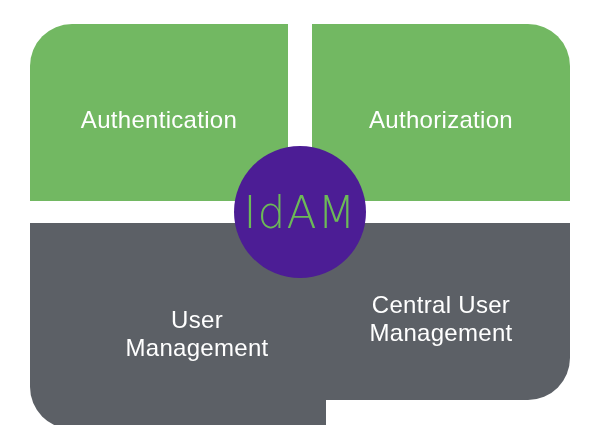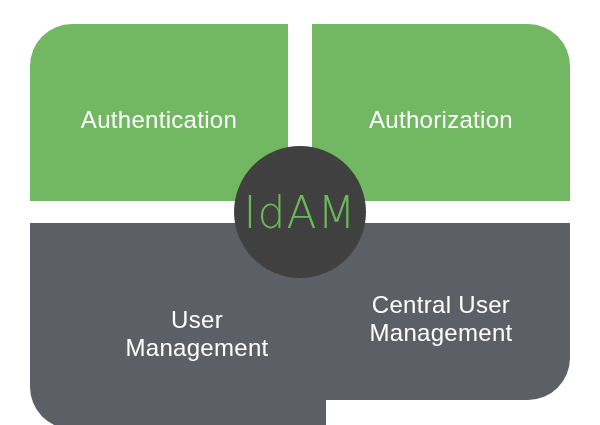--- a/index.html
+++ b/index.html
@@ -55,21 +55,21 @@
     margin-top: 29px;
   }
   .q-label.wrap2 {
     max-width: 180px;
   }
   .center-circle {
     position: absolute;
     left: 234px; top: 146px;
     width: 132px; height: 132px;
     border-radius: 50%;
-    background: #404040;
+    background: #4c1d95;
     display: flex;
     align-items: center;
     justify-content: center;
   }
   .center-label {
     color: #6cba57;
     font-size: 44px;
     font-weight: 200;
     letter-spacing: 1px;
     font-family: "DejaVu Sans", "Liberation Sans", sans-serif;

